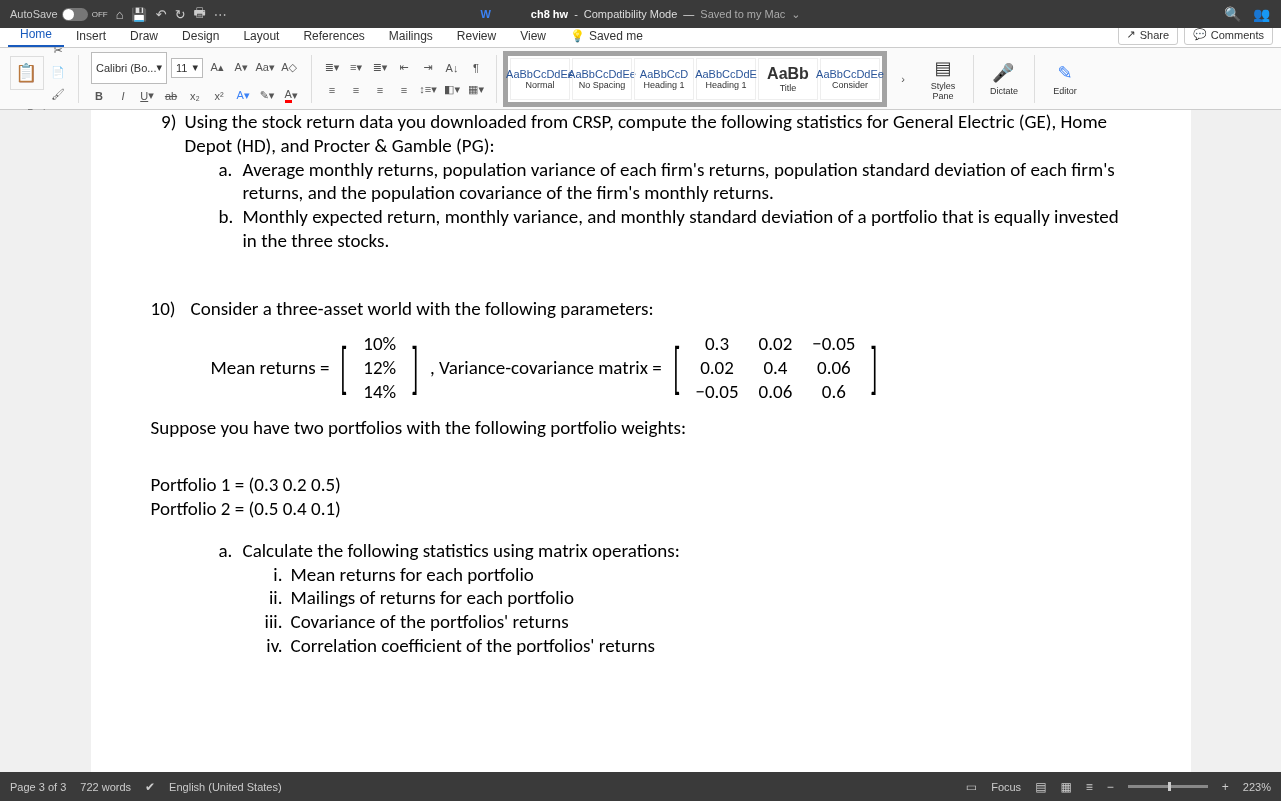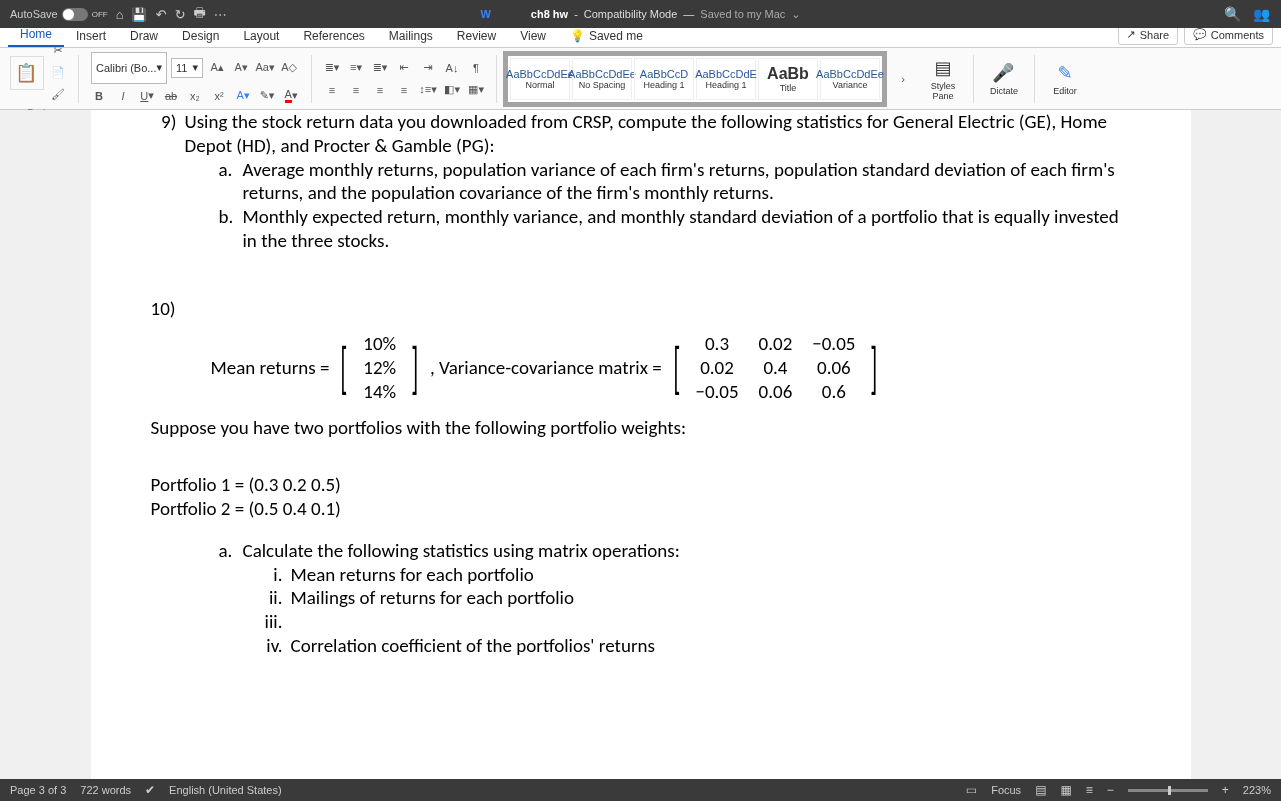--- a/index.html
+++ b/index.html
@@ -113,21 +113,21 @@
   .matrow{ margin: 12px 0 12px 60px; display:flex; align-items:center; gap:6px; font-size:19px;}
   .matrix{ display:inline-flex; align-items:center;}
   .matrix .br{ font-size:58px; line-height:48px; font-weight:100; transform:scaleX(0.4);}
   .matrix table{ border-collapse:collapse;}
   .matrix td{ padding: 0 10px; text-align:center; font-size:19px;}
   .port{ margin-left:0; }
   .subi{ padding-left:110px; display:flex;}
   .subi .rom{ width:30px; text-align:right; padding-right:8px;}
   
   .statusbar{
-    height:22px;
+    height:29px;
     background:#3a3a3a;
     color:#ccc;
     display:flex;
     align-items:center;
     padding:0 10px;
     font-size:11px;
     gap:14px;
   }
   .statusbar .spacer{flex:1;}
   .statusbar .ico{font-size:12px;}
@@ -275,21 +275,21 @@
     <div class="style-item">
         <span class="sample">AaBbCcDdE</span>
         <span>Heading 1</span>
       </div>
     <div class="style-item">
         <span class="sample title">AaBb</span>
         <span>Title</span>
       </div>
     <div class="style-item">
         <span class="sample">AaBbCcDdEe</span>
-        <span>Variance</span>
+        <span>Consider</span>
       </div>
   </div>
   <span class="rbtn">›</span>
   <div class="bigbtn">
       <span class="ico">▤</span>
       <span style="font-size:9px;text-align:center;">Styles Pane</span>
     </div>
   <div class="rsep"></div>
   <div class="bigbtn">
       <span class="ico" style="color:#3b82f6;">🎤</span>
@@ -314,20 +314,21 @@
       <div class="txt">Average monthly returns, population variance of each firm's returns, population standard deviation of each firm's returns, and the population covariance of the firm's monthly returns.</div>
     </div>
     <div class="sub">
       <div style="width:34px;"></div>
       <div class="let">b.</div>
       <div class="txt">Monthly expected return, monthly variance, and monthly standard deviation of a portfolio that is equally invested in the three stocks.</div>
     </div>
 
     <div class="q10">
       <div class="num">10)</div>
+      <div>Consider a three-asset world with the following parameters:</div>
     </div>
 
     <div class="matrow">
       <span>Mean returns =</span>
       <span class="matrix">
         <span class="br">[</span>
         <table>
             <tbody>
               <tr>
                 <td>10%</td>
@@ -380,20 +381,21 @@
     <div class="subi">
         <div class="rom">i.</div>
         <div>Mean returns for each portfolio</div>
       </div>
     <div class="subi">
         <div class="rom">ii.</div>
         <div>Mailings of returns for each portfolio</div>
       </div>
     <div class="subi">
         <div class="rom">iii.</div>
+        <div>Covariance of the portfolios' returns</div>
       </div>
     <div class="subi">
         <div class="rom">iv.</div>
         <div>Correlation coefficient of the portfolios' returns</div>
       </div>
   </div>
 </div>
 
 <div class="statusbar">
   <span>Page 3 of 3</span>

